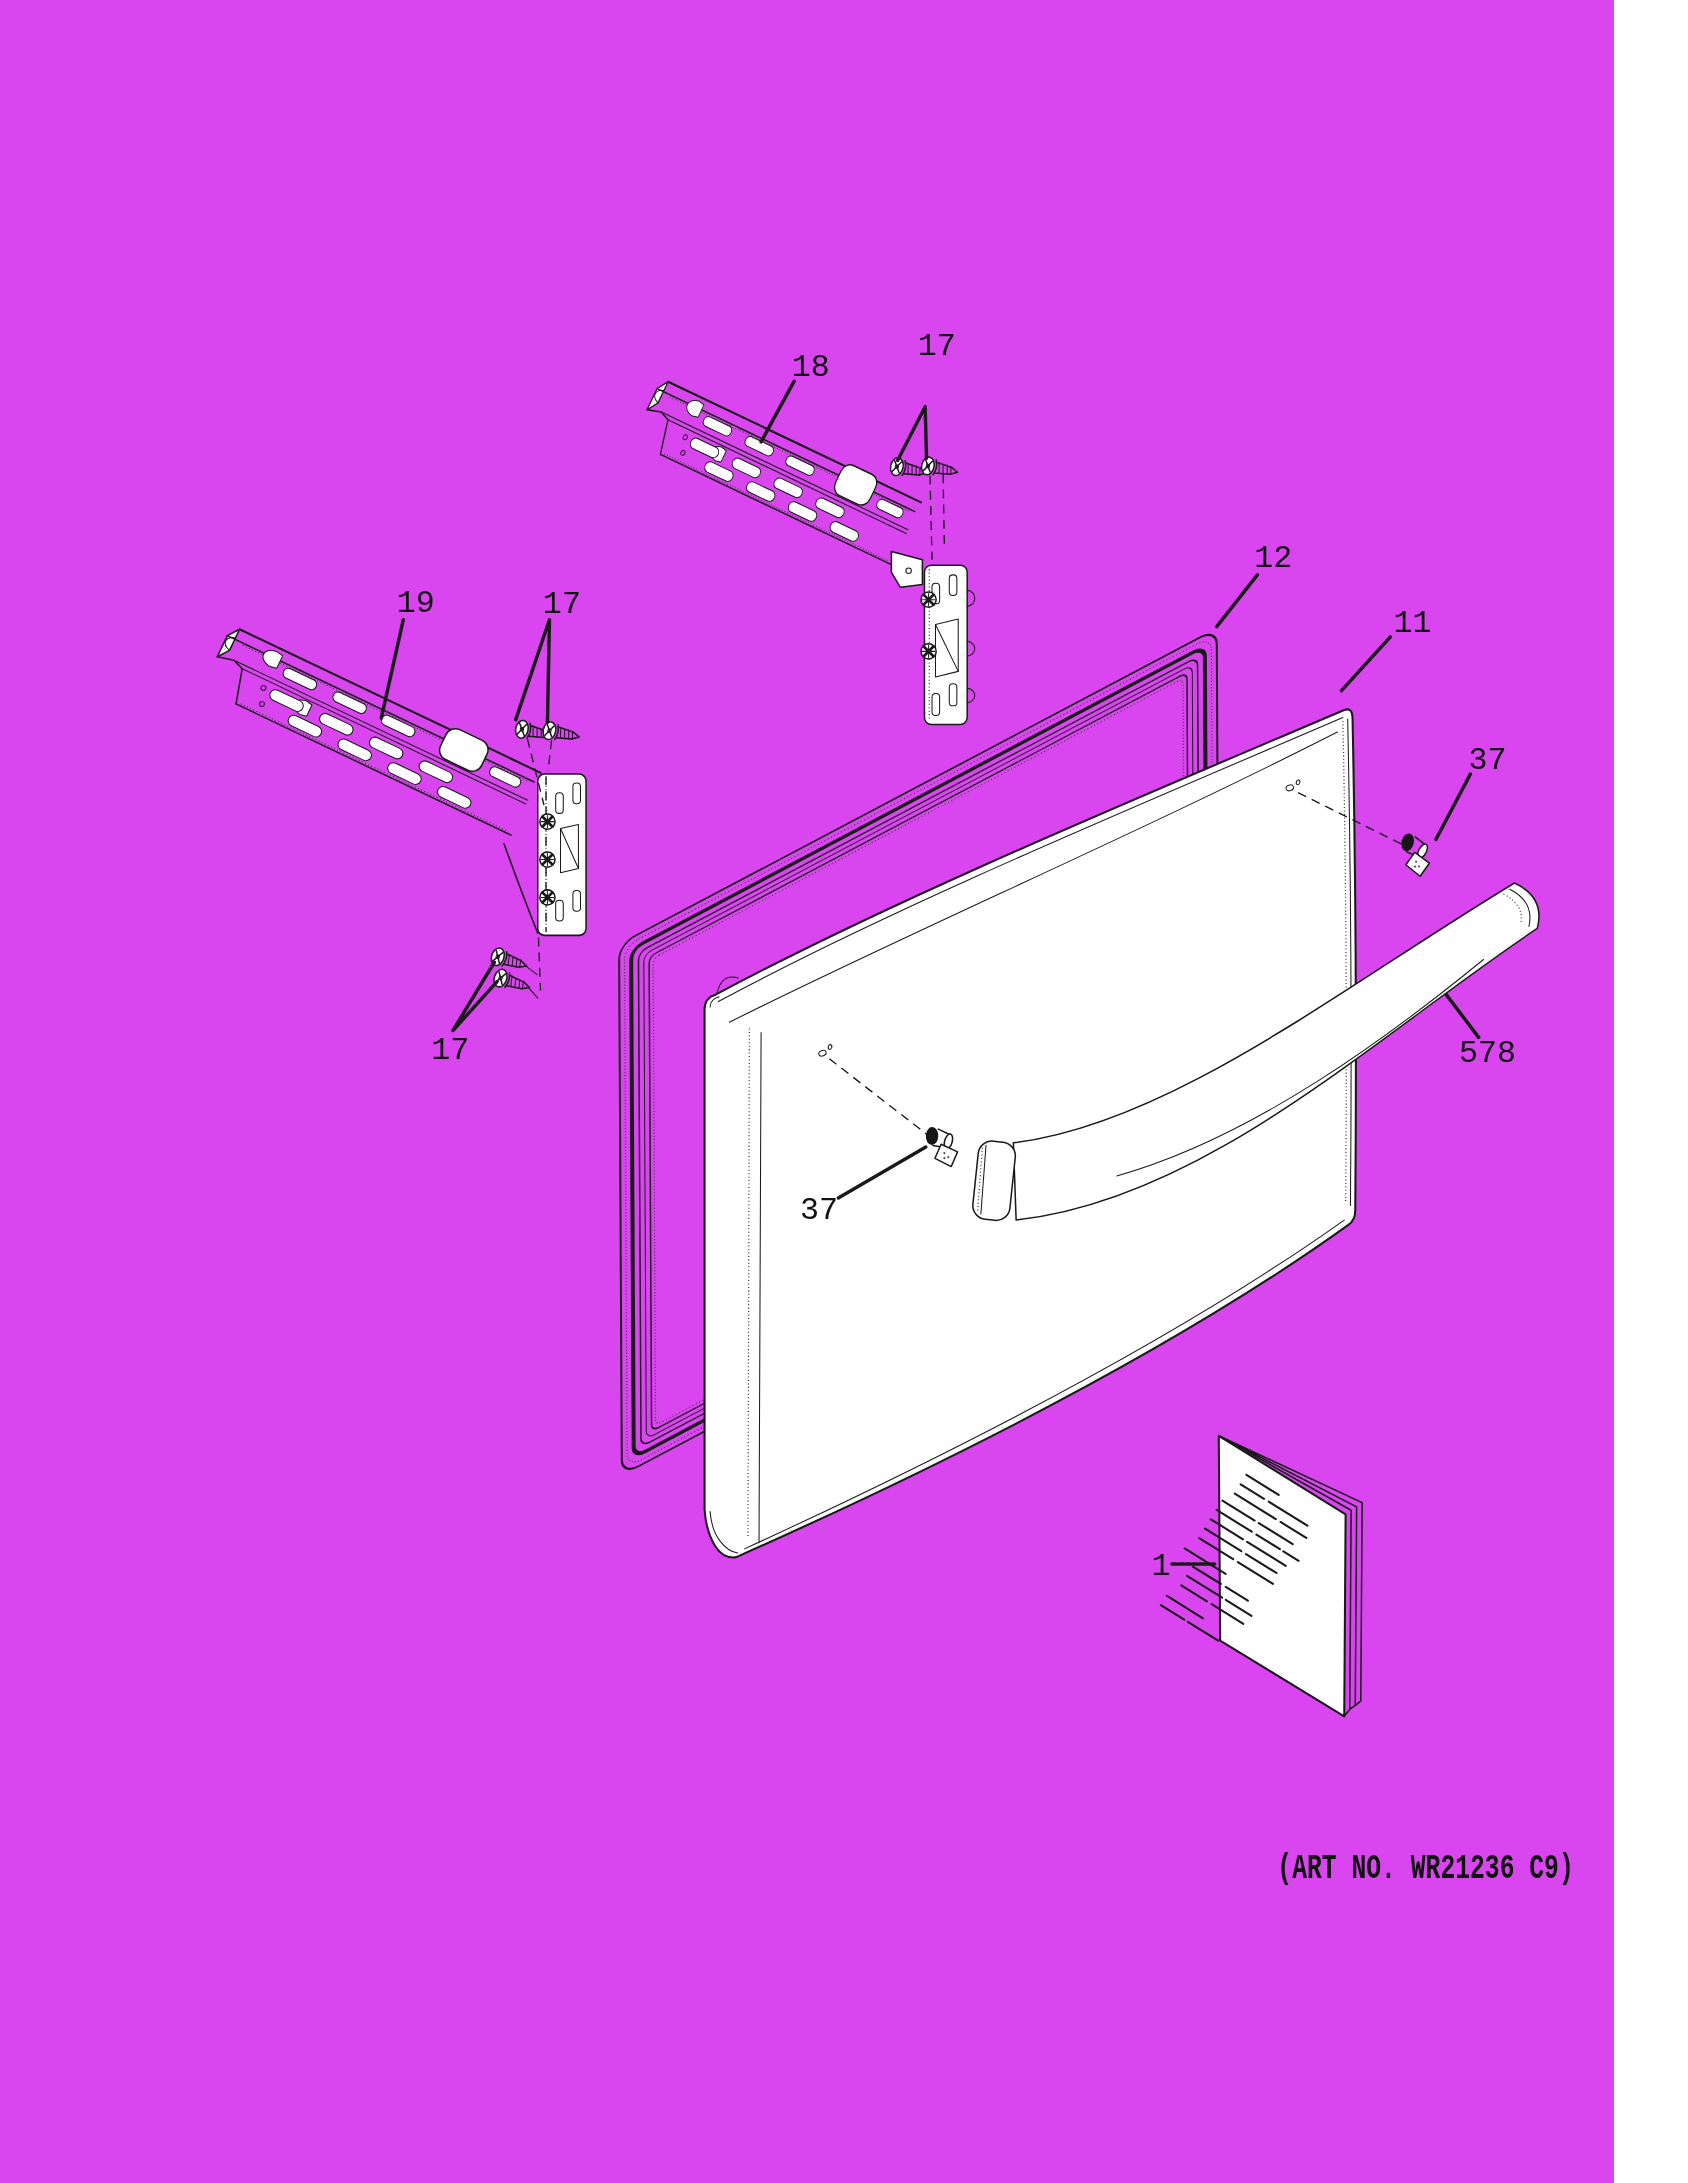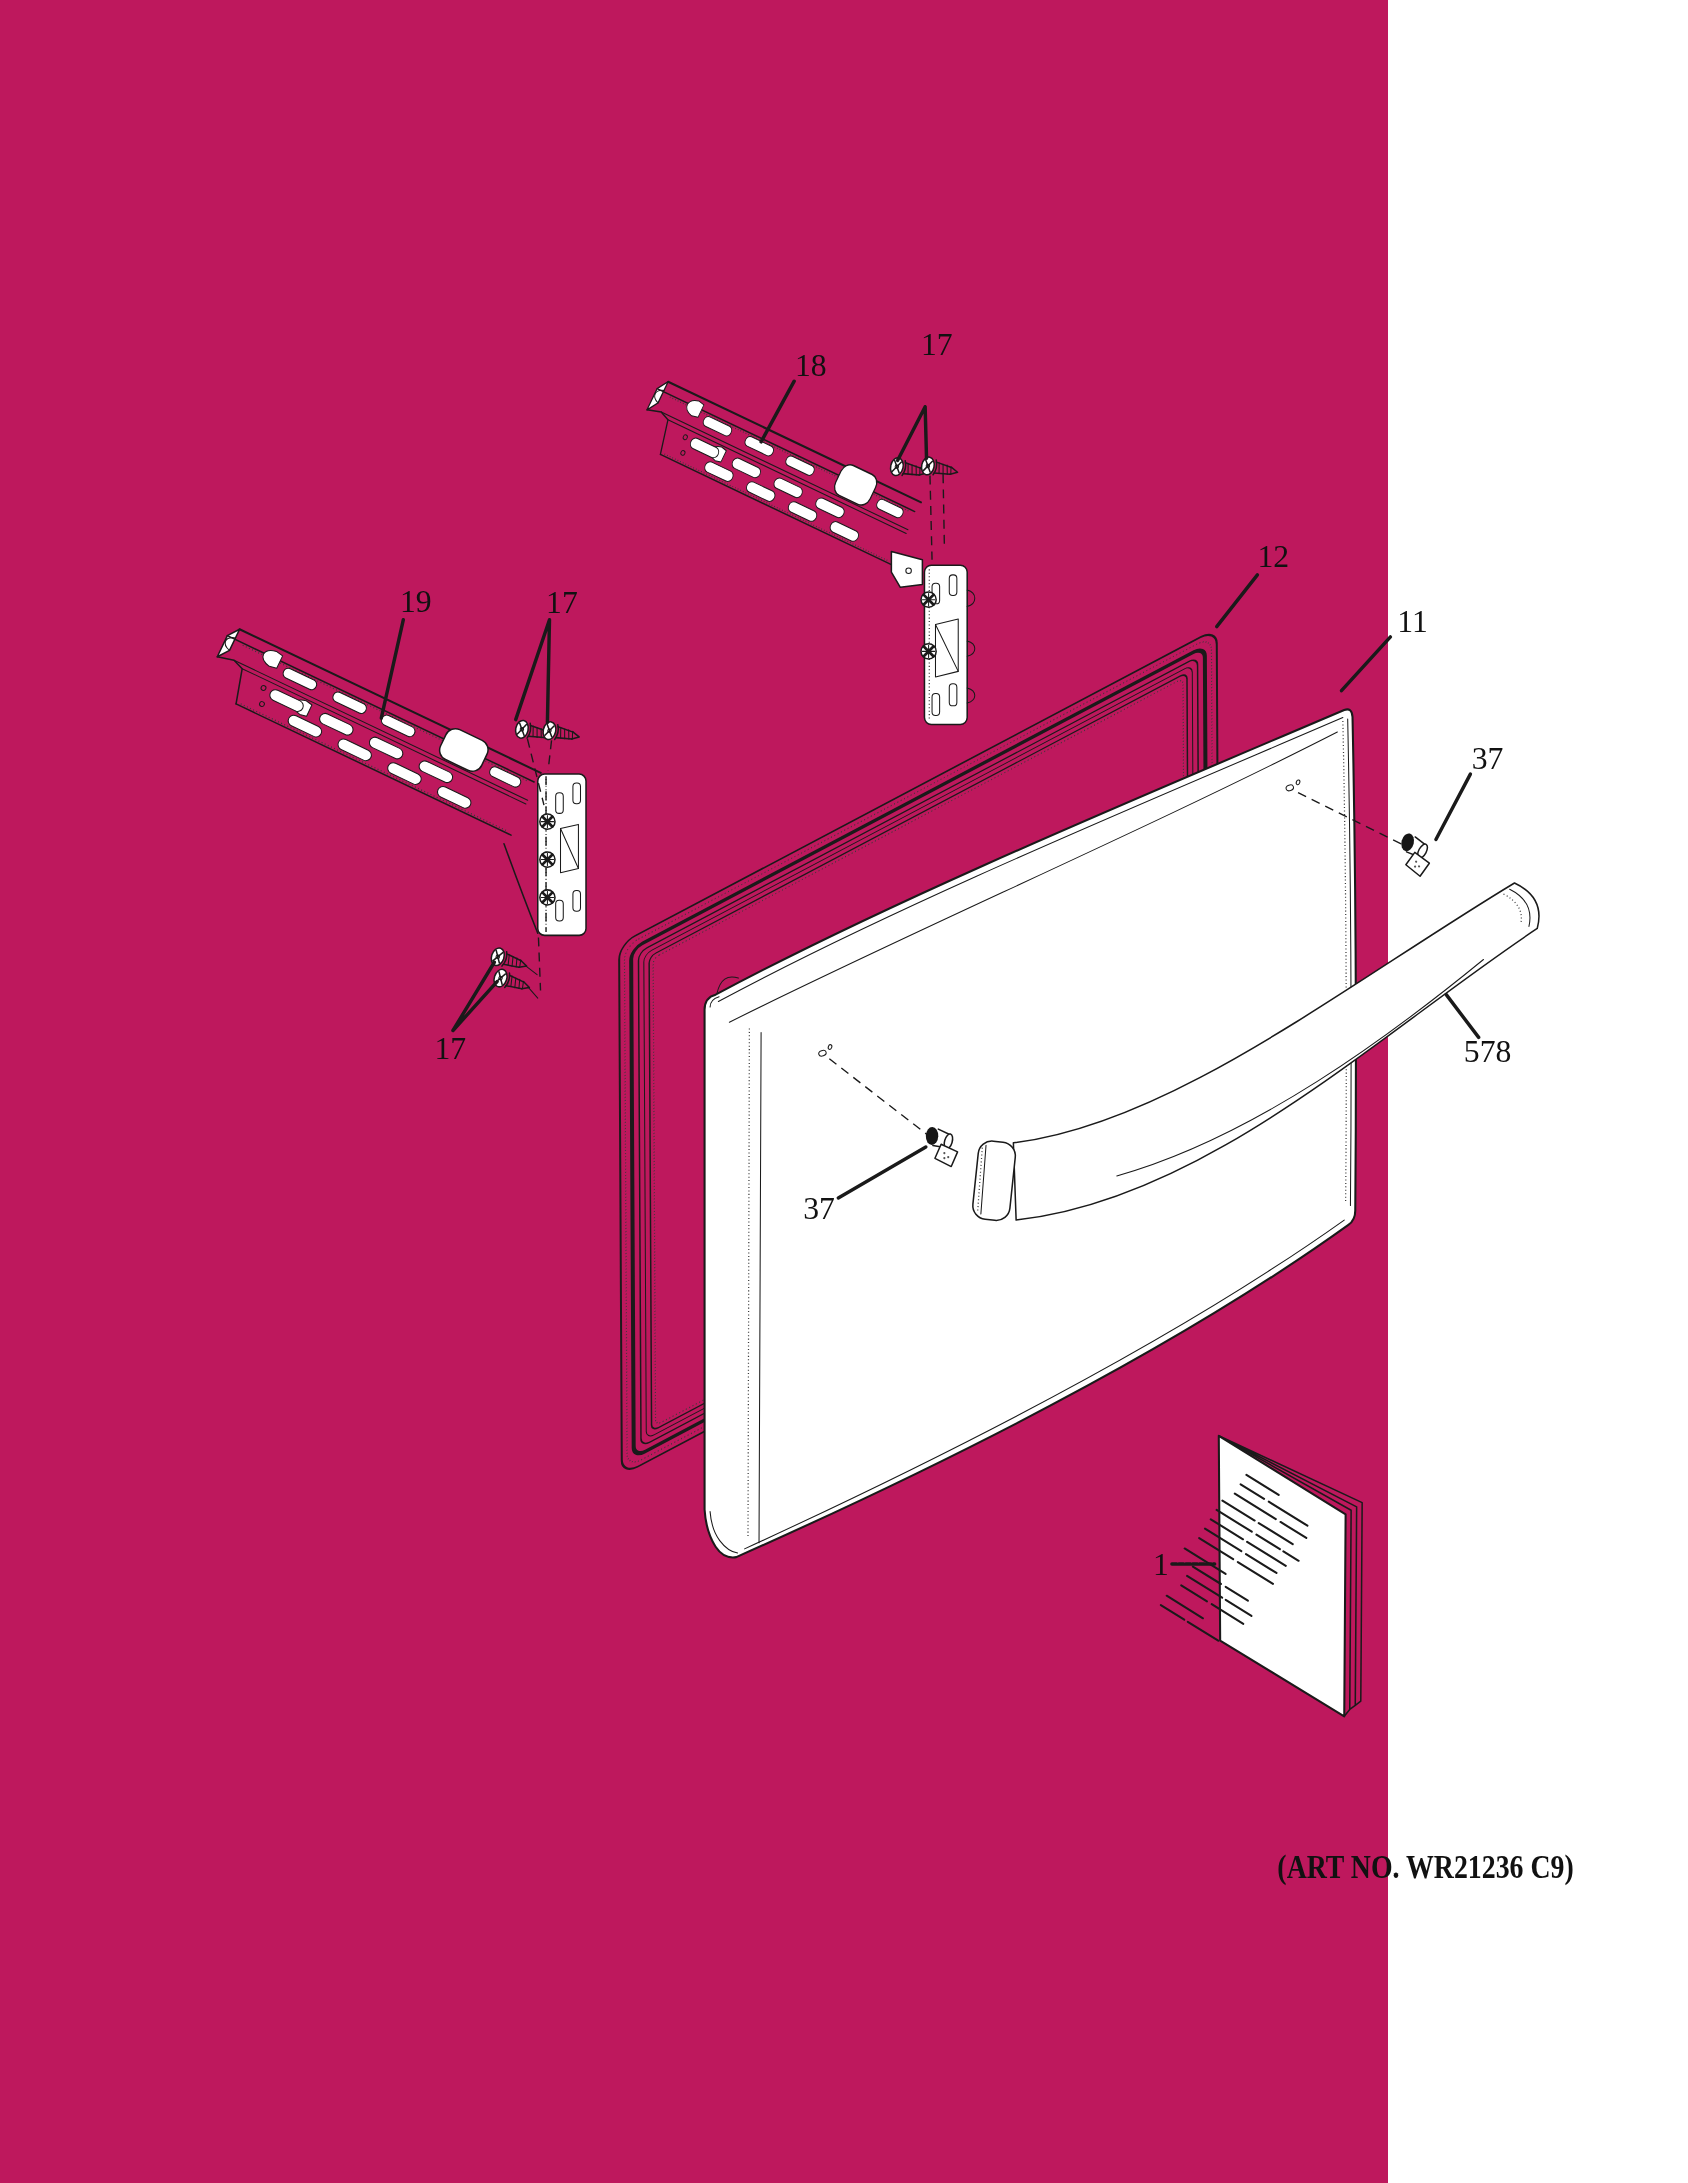--- a/index.html
+++ b/index.html
@@ -1,16 +1,16 @@
 <!DOCTYPE html>
 <html style="font-size:11px"><head>
 <meta charset="utf-8">
 <style>
   html,body{margin:0;padding:0;background:#fff;}
-  #page{position:relative;width:1388px;height:2183px;background:#be185d;font-family:Liberation Serif, serif;}
+  #page{position:relative;width:1614px;height:2183px;background:#d946ef;font-family:Liberation Mono, monospace;}
   svg{position:absolute;inset:0;}
   .ln{stroke:#1a1a1a;fill:none;stroke-linecap:round;stroke-linejoin:round;}
   .w{fill:#ffffff;}
   .s1{stroke-width:1.5}.s2{stroke-width:2.2}.s3{stroke-width:3}
   .dot{stroke:#3a3a3a;stroke-width:1.8;stroke-dasharray:1.5 3.5;fill:none;}
   .dash{stroke:#1a1a1a;stroke-width:2;stroke-dasharray:13 9;fill:none;}
   .lead{stroke:#1a1a1a;stroke-width:5;fill:none;stroke-linecap:round;}
   .lbl{font-size:46px;fill:#111;text-anchor:middle;}
   .art{font-size:50px;font-weight:bold;fill:#111;}
 </style>

